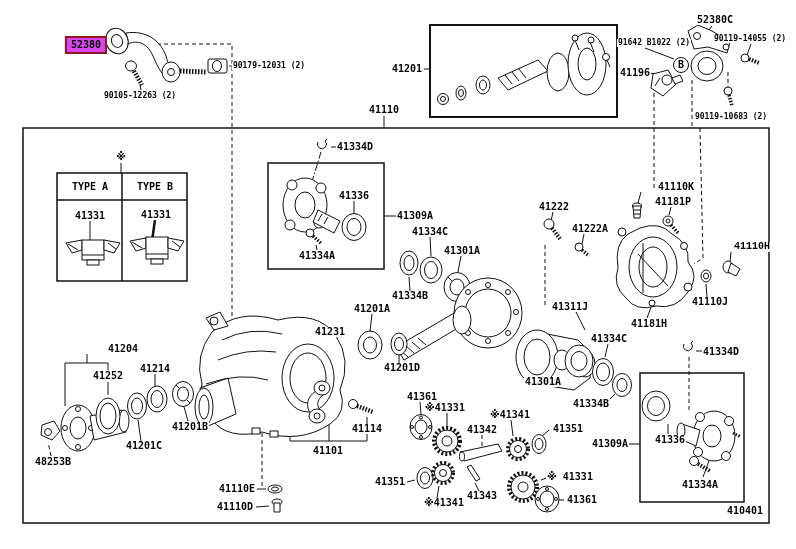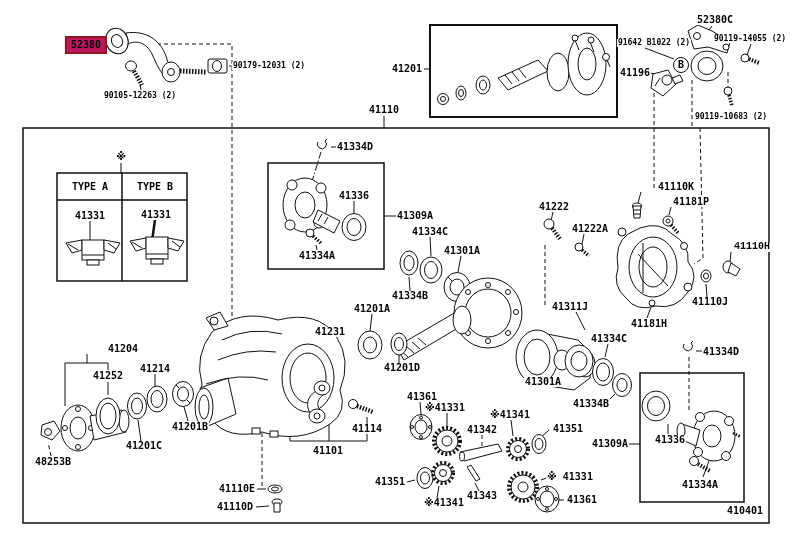--- a/index.html
+++ b/index.html
@@ -3,21 +3,21 @@
 <meta charset="utf-8">
 <style>
   html,body{margin:0;padding:0;background:#fff;}
   #stage{position:relative;width:796px;height:549px;background:#fff;overflow:hidden;
          font-family:"DejaVu Sans Mono","DejaVu Sans",monospace;}
   svg{position:absolute;left:0;top:0;}
   .lab{position:absolute;transform:translate(-50%,-50%);white-space:nowrap;
        font-size:10px;font-weight:bold;color:#000;background:#fff;line-height:1;
        padding:0 1px;letter-spacing:0;}
   .lab.s{font-size:8px;}
-  .lab.boxed{border:2.5px solid #8e1627;padding:2px 4px;background:#be185d;}
+  .lab.boxed{border:2.5px solid #8e1627;padding:2px 4px;background:#d946ef;}
 </style>
 </head>
 <body>
 
 <div id="stage">
 <svg width="796" height="549" viewBox="0 0 796 549">
   <g stroke="#111" fill="none" stroke-width="1">
 
     <rect x="23" y="128" width="746" height="395" stroke-width="1.5"></rect>
     <rect x="430" y="25" width="187" height="92" stroke-width="2"></rect>
@@ -410,21 +410,21 @@
     <div class="lab" style="left: 317px; top: 256px;">41334A</div>
     <div class="lab" style="left: 430px; top: 232px;">41334C</div>
     <div class="lab" style="left: 462px; top: 251px;">41301A</div>
     <div class="lab" style="left: 410px; top: 296px;">41334B</div>
     <div class="lab" style="left: 372px; top: 309px;">41201A</div>
     <div class="lab" style="left: 330px; top: 332px;">41231</div>
     <div class="lab" style="left: 402px; top: 368px;">41201D</div>
     <div class="lab" style="left: 554px; top: 207px;">41222</div>
     <div class="lab" style="left: 590px; top: 229px;">41222A</div>
     <div class="lab" style="left: 642px; top: 187px; margin-left: 34px;">41110K</div>
-    <div class="lab" style="left: 673px; top: 202px; margin-left: 18px;">41181P</div>
+    <div class="lab" style="left: 673px; top: 202px;">41181P</div>
     <div class="lab" style="left: 752px; top: 247px; font-family: Liberation Mono, monospace;">41110H</div>
     <div class="lab" style="left: 710px; top: 302px;">41110J</div>
     <div class="lab" style="left: 649px; top: 324px;">41181H</div>
     <div class="lab" style="left: 570px; top: 307px;">41311J</div>
     <div class="lab" style="left: 609px; top: 339px;">41334C</div>
     <div class="lab" style="left: 543px; top: 382px;">41301A</div>
     <div class="lab" style="left: 591px; top: 404px;">41334B</div>
     <div class="lab" style="left: 568px; top: 429px;">41351</div>
     <div class="lab" style="left: 610px; top: 444px;">41309A</div>
     <div class="lab" style="left: 721px; top: 352px;">41334D</div>

